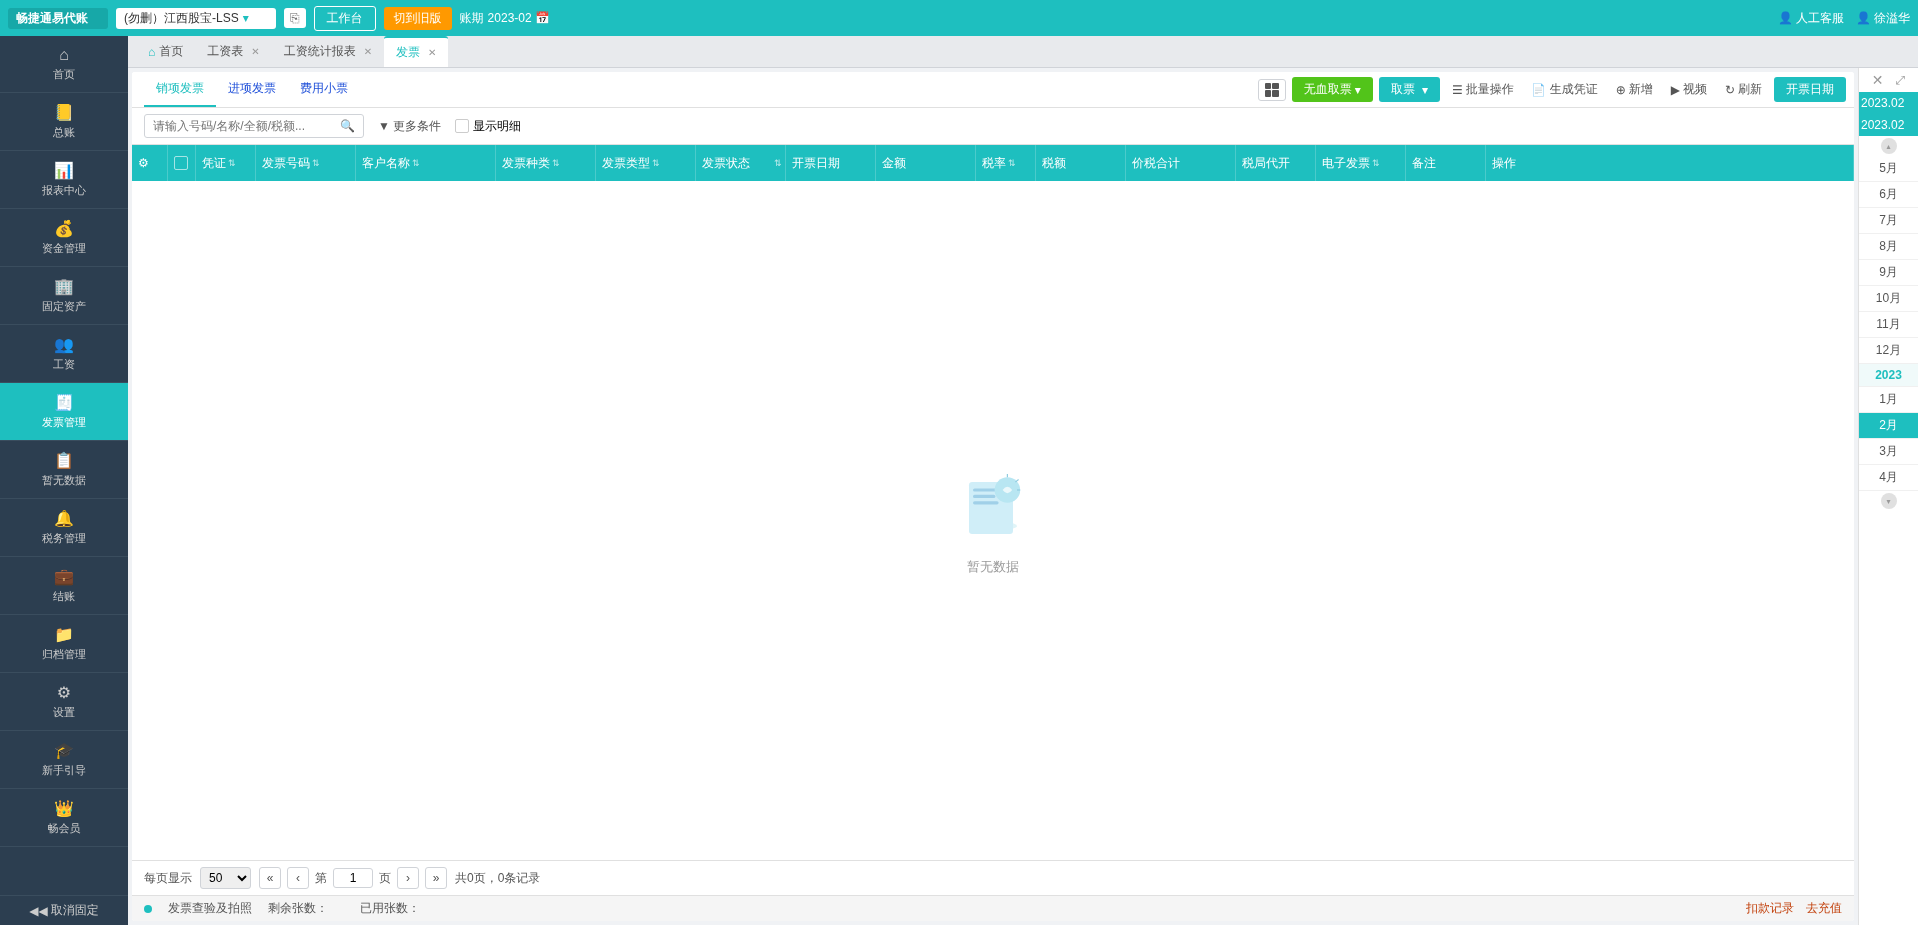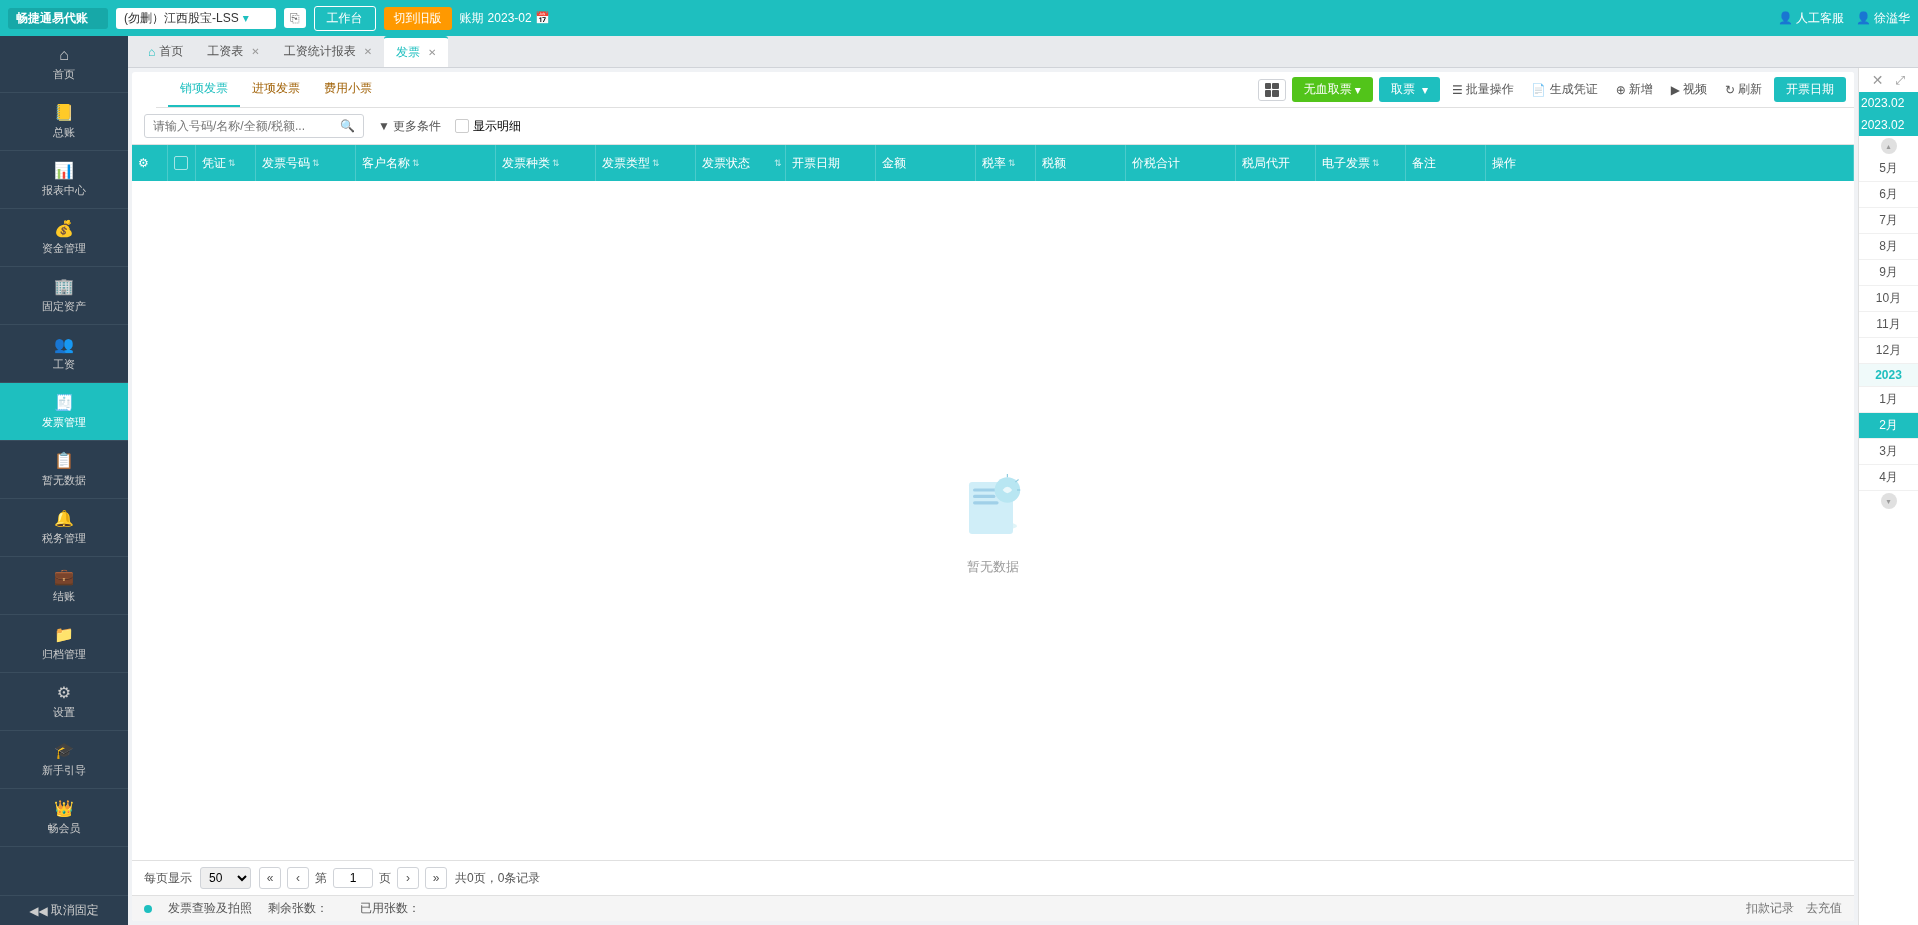--- a/index.html
+++ b/index.html
@@ -178,21 +178,21 @@
       display: flex;
       align-items: center;
       border-bottom: 1px solid #e0e0e0;
       padding: 0 12px;
       background: white;
       flex-shrink: 0;
     }
     .sub-tab {
       padding: 8px 12px;
       cursor: pointer;
-      color: #a16207;
+      color: #1d4ed8;
       border-bottom: 2px solid transparent;
       font-size: 13px;
     }
     .sub-tab.active {
       color: #1ebfbf;
       border-bottom: 2px solid #1ebfbf;
     }
 
     
     .toolbar {
@@ -360,21 +360,21 @@
       align-items: center;
       padding: 4px 12px;
       background: #f5f5f5;
       border-top: 1px solid #e0e0e0;
       gap: 16px;
       flex-shrink: 0;
       font-size: 12px;
       color: #555;
     }
     .bottom-bar-right { margin-left: auto; display: flex; gap: 12px; }
-    .link-text { color: #737373; cursor: pointer; }
+    .link-text { color: #c2410c; cursor: pointer; }
     .dot-blue { width: 8px; height: 8px; border-radius: 50%; background: #1ebfbf; display: inline-block; }
 
     
     .right-period-panel {
       width: 60px;
       background: white;
       border-left: 1px solid #e0e0e0;
       display: flex;
       flex-direction: column;
       align-items: center;
@@ -558,21 +558,21 @@
       </div>
       <div class="tab-item active">
         <span>发票</span>
         <span class="close-icon">✕</span>
       </div>
     </div>
 
     <div style="display:flex;flex:1;overflow:hidden;">
       <div class="inner-page">
 
-        <div style="display:flex;align-items:center;border-bottom:1px solid #e0e0e0;background:white;flex-shrink:0;position:relative;margin-left:24px;">
+        <div style="display:flex;align-items:center;border-bottom:1px solid #e0e0e0;background:white;flex-shrink:0;position:relative;">
           <div class="sub-tab-bar" style="border:none;flex:1;">
             <div class="sub-tab active">
               <span>销项发票</span>
             </div>
             <div class="sub-tab">
               <span>进项发票</span>
             </div>
             <div class="sub-tab">
               <span>费用小票</span>
             </div>

